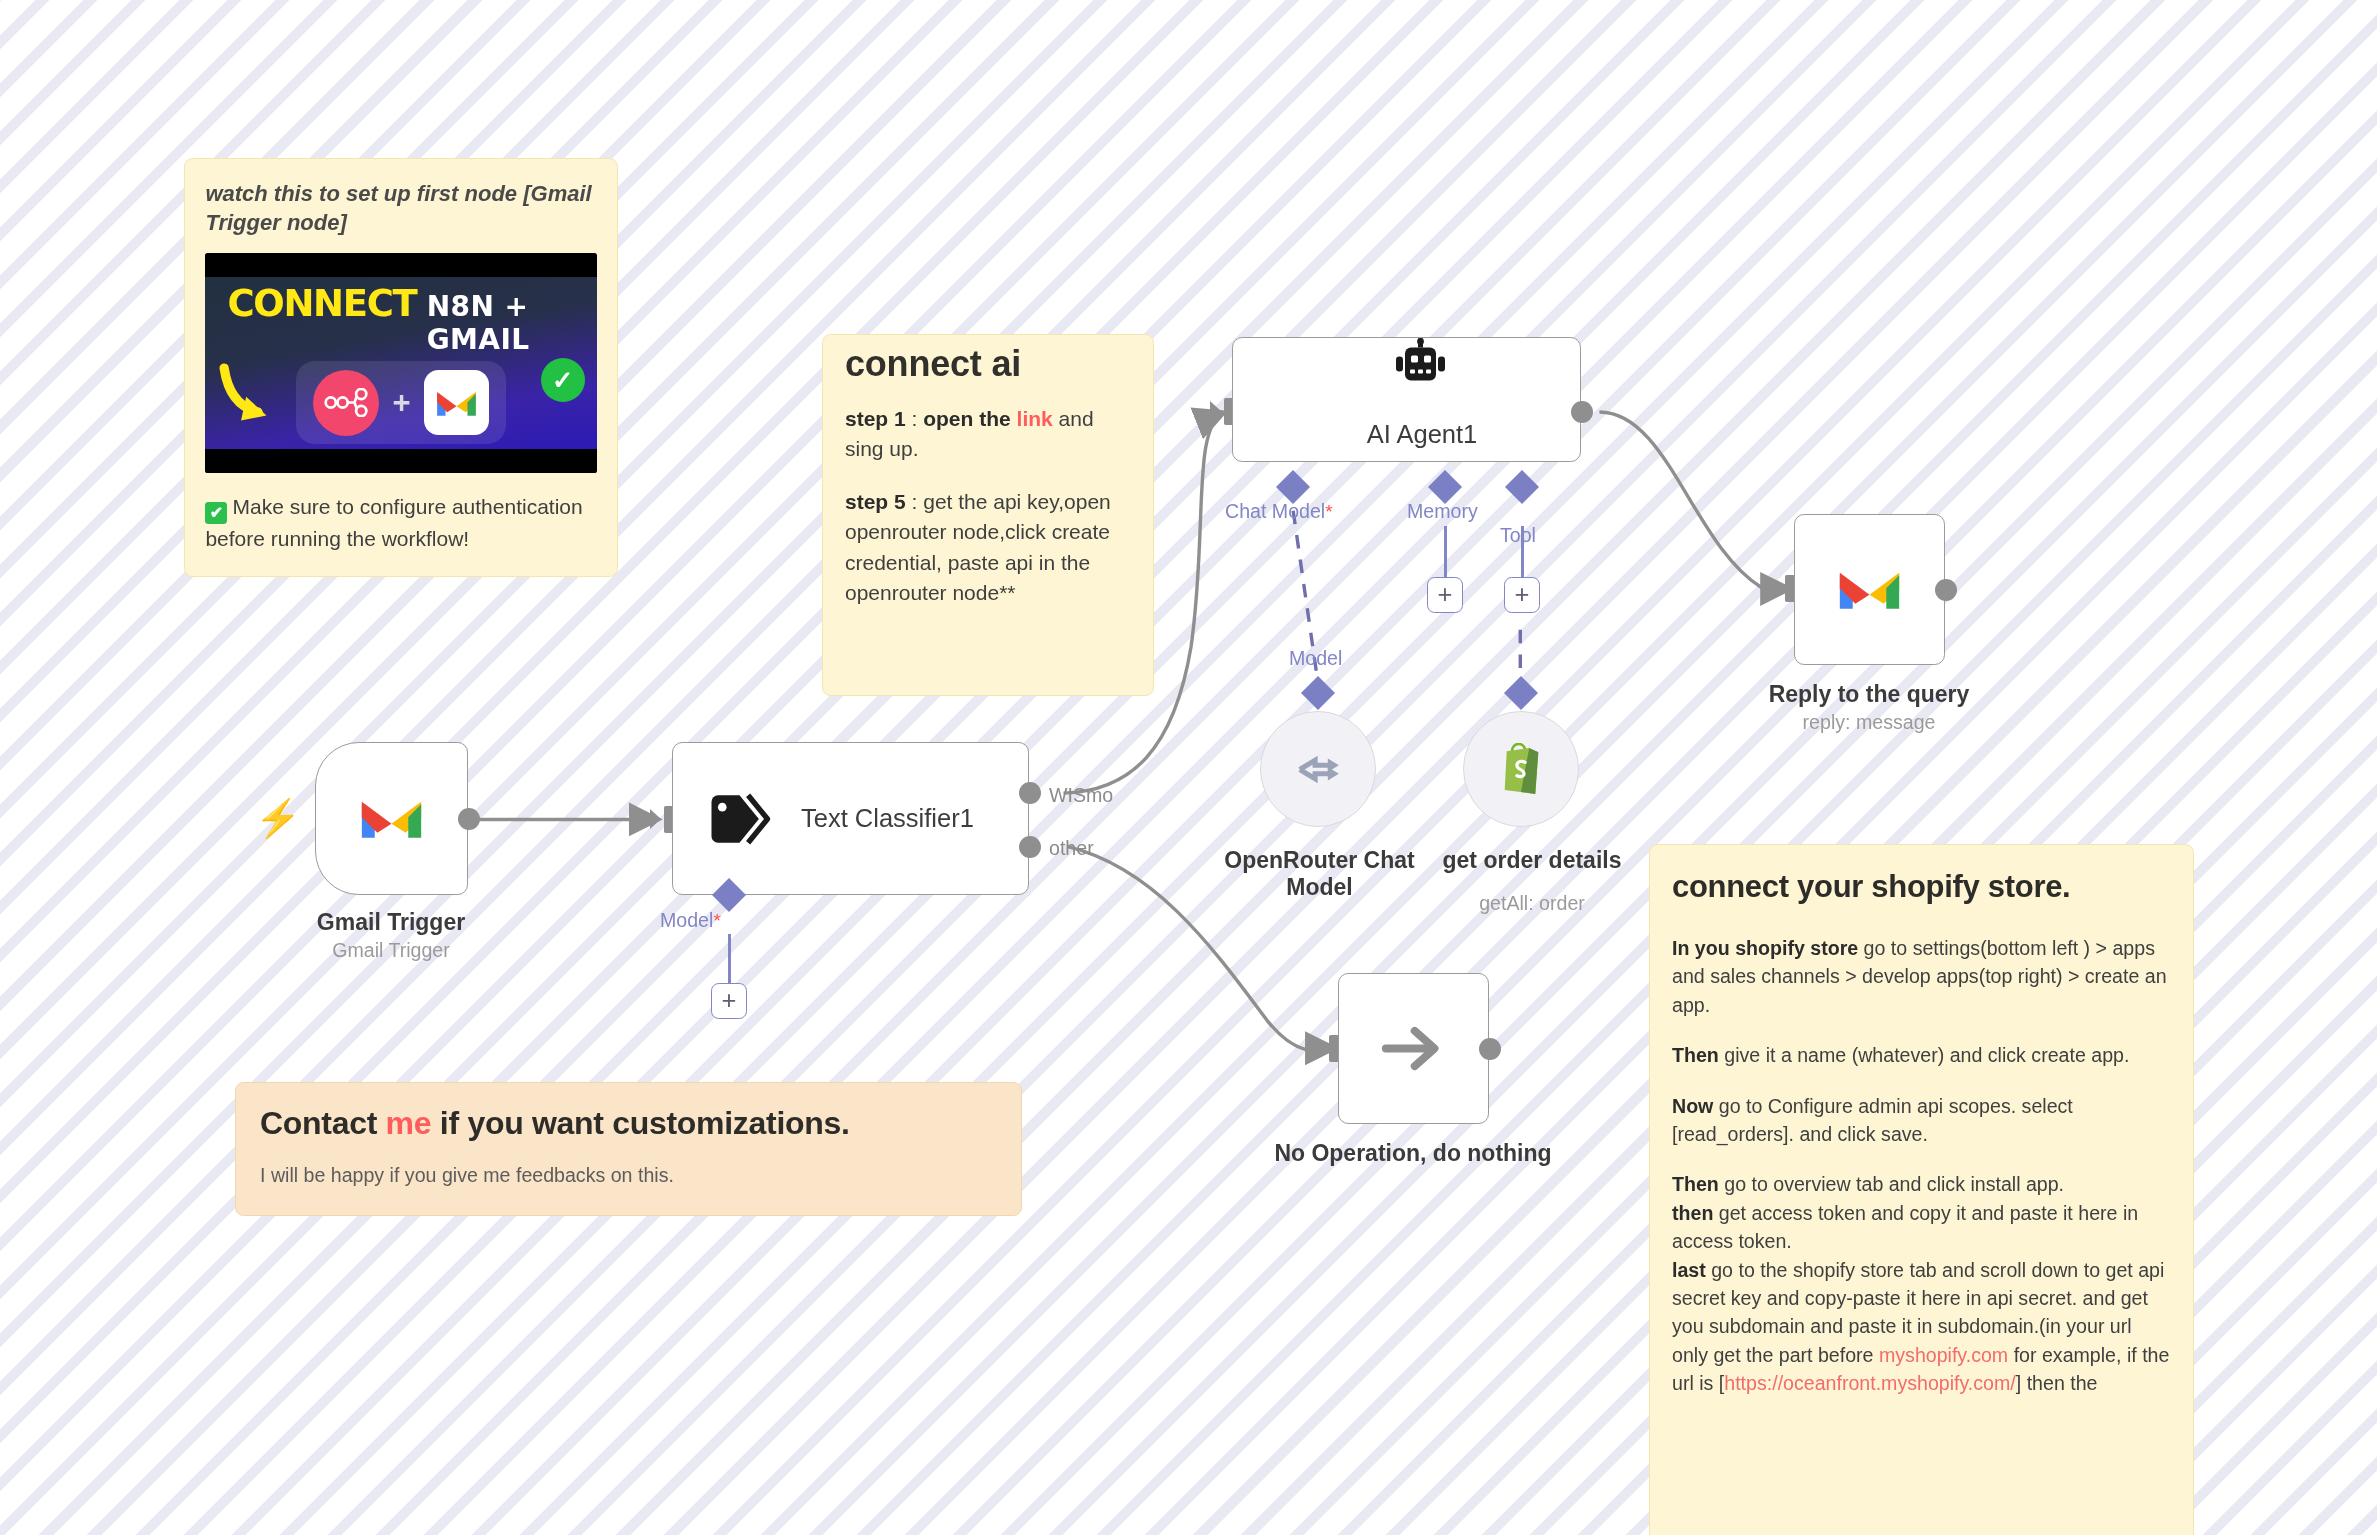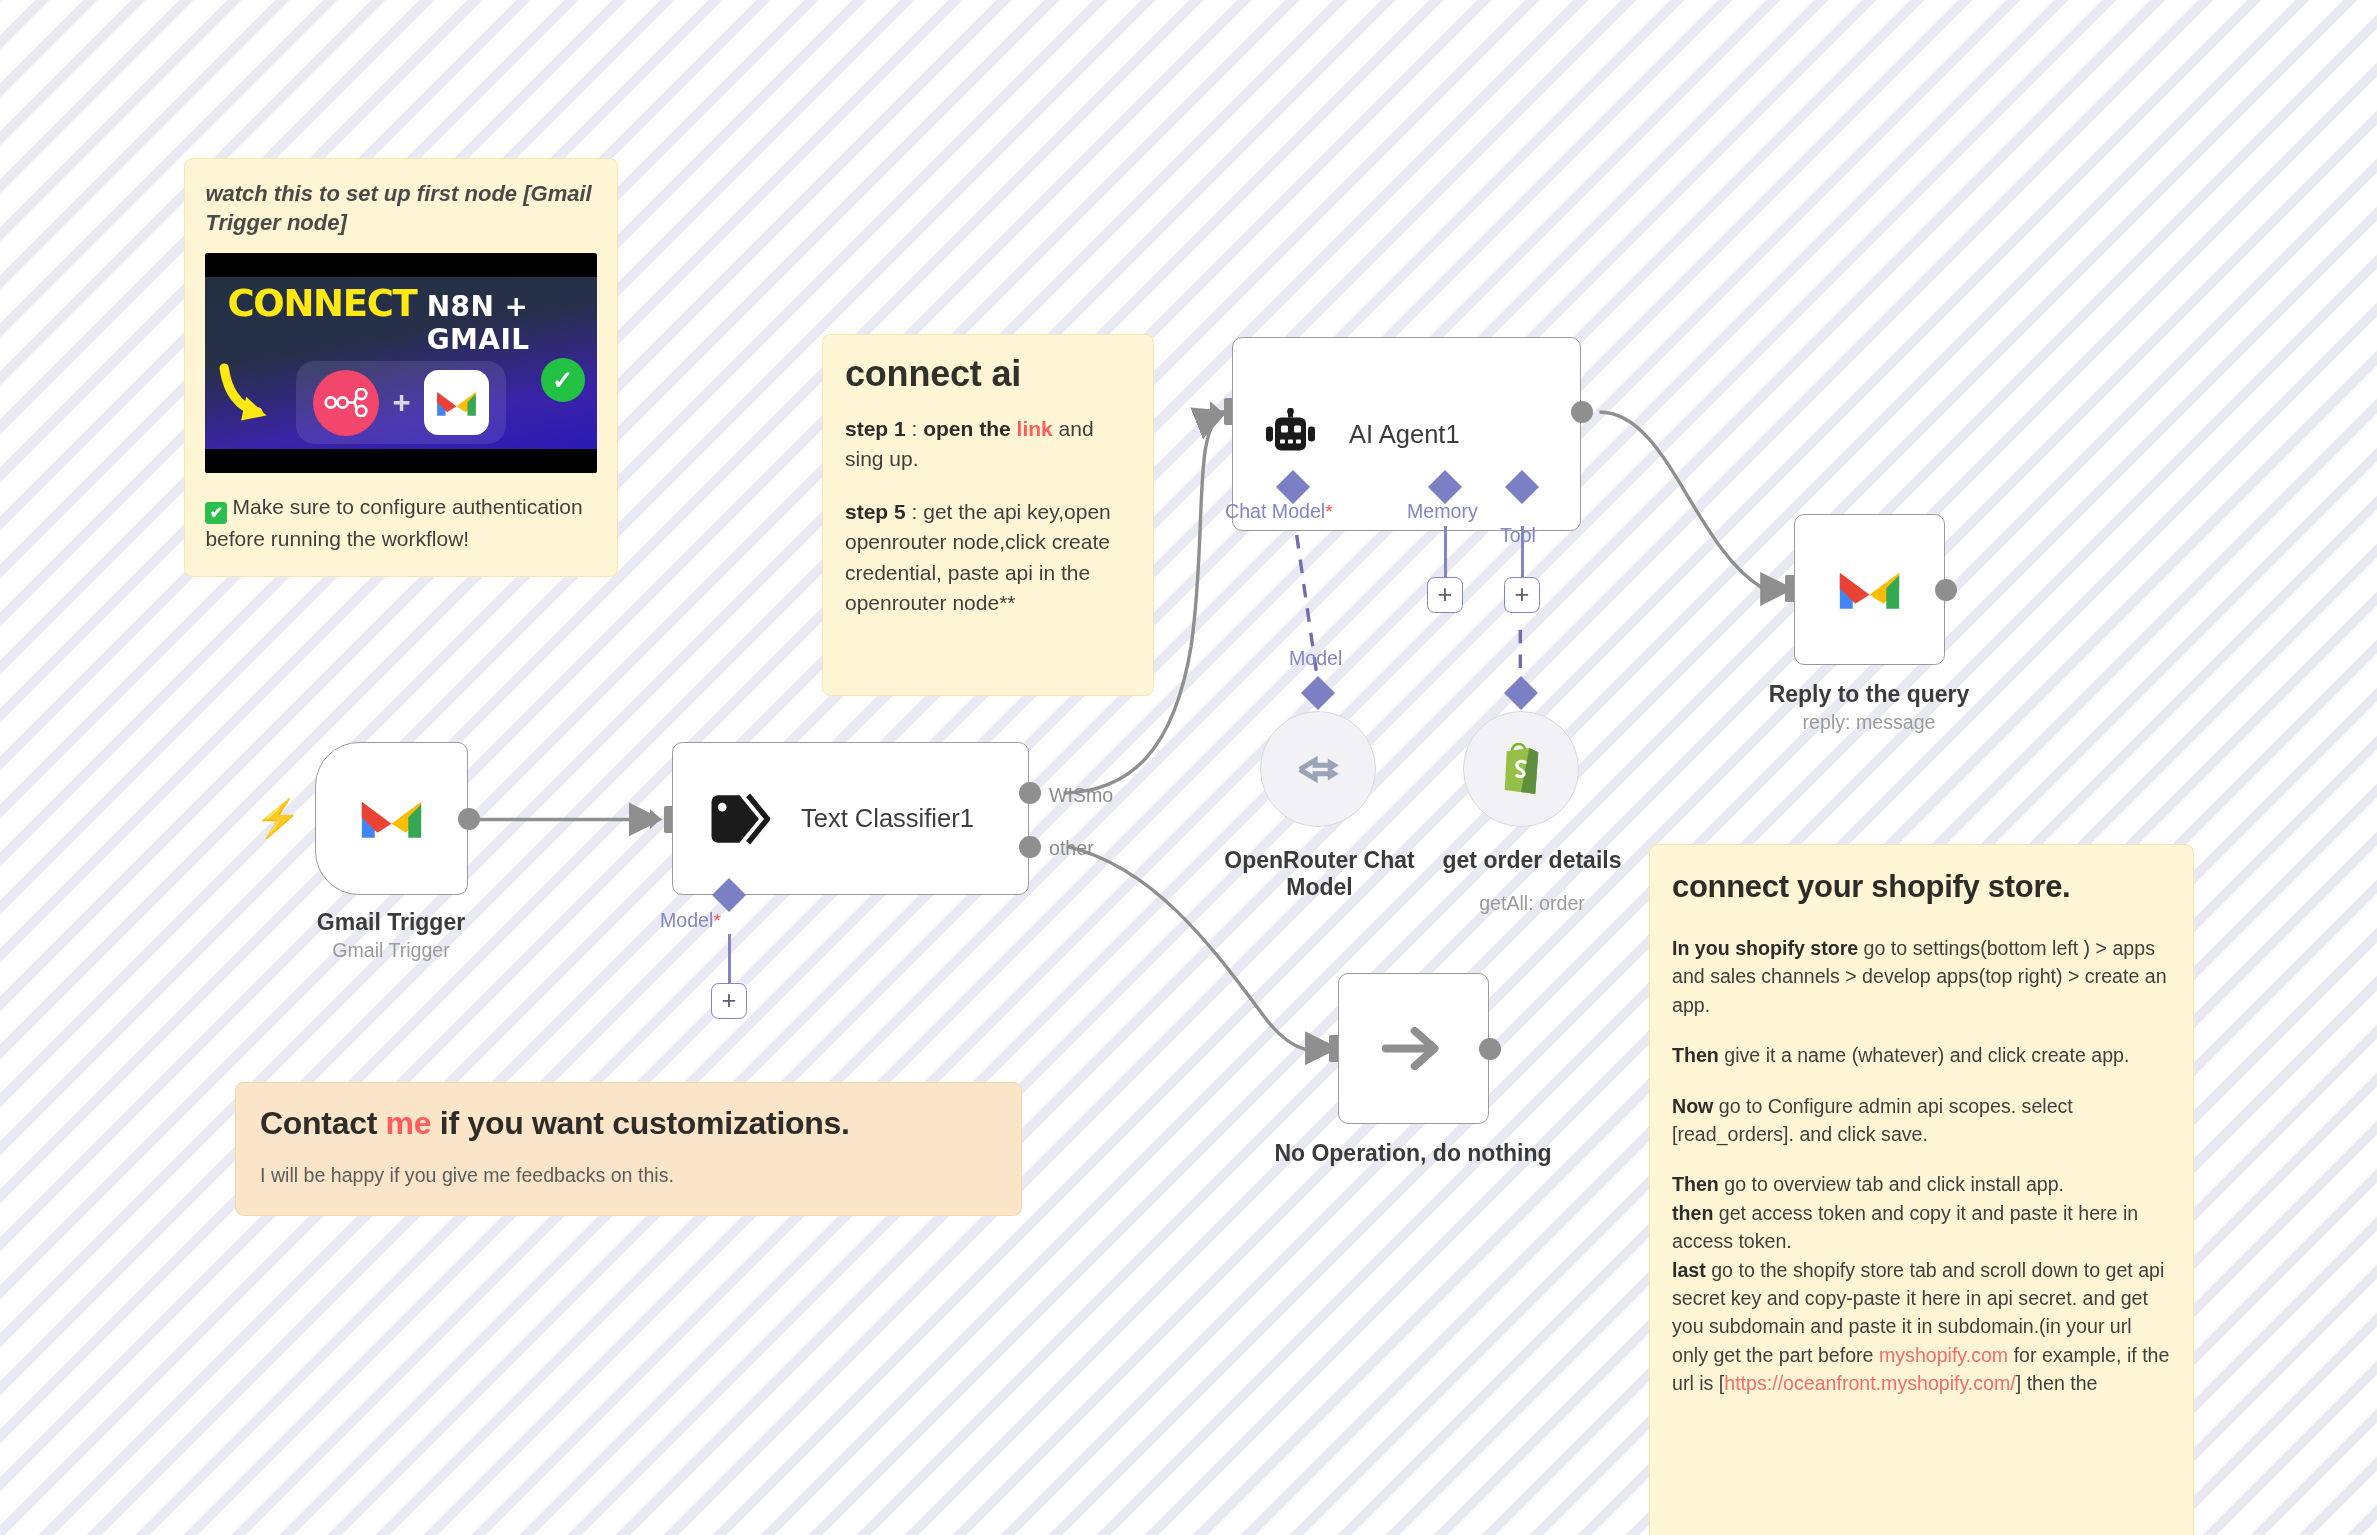--- a/index.html
+++ b/index.html
@@ -219,21 +219,21 @@
             <span>✓</span>
           </div>
         </div>
       </div>
     </div>
     <div class="note-p" style="margin-top:19px;">
       <span class="check-emoji">✔</span><span>Make sure to configure authentication before running the workflow!</span>
     </div>
   </div>
 
-  <div class="sticky" style="left:822px; top:334px; width:332px; height:362px; padding:18px 22px;">
+  <div class="sticky" style="left:822px; top:334px; width:332px; height:362px; padding:8px 22px;">
     <div class="note-h1">connect ai</div>
     <div class="note-p" style="margin-top:19px;">
       <b>step 1</b><span> : </span><b>open the </b><span class="note-red">link</span><span> and sing up.</span>
     </div>
     <div class="note-p" style="margin-top:22px;">
       <b>step 5</b><span> : get the api key,open openrouter node,click create credential, paste api in the openrouter node**</span>
     </div>
   </div>
 
   <div class="sticky orange" style="left:235px; top:1082px; width:787px; padding:22px 24px 25.5px 24px;">
@@ -295,21 +295,21 @@
   <div class="port-out" style="left:1019px; top:836px;"></div>
   <div class="port-out-label" style="left:1049px; top:837px;">other</div>
   <div class="diamond" style="left:717px; top:883px;"></div>
   <div class="sub-label" style="left:660px; top:909px;">
     <span>Model</span><span class="req">*</span>
   </div>
   <div style="position:absolute; left:728px; top:934px; width:2.6px; height:51px; background:#8286c6;"></div>
   <div class="plus-box" style="left:711px; top:983px;">+</div>
 
   <div class="port-in" style="left:1224px; top:398px;"></div>
-  <div class="node" style="left:1232px; top:337px; width:349px; height:194px; padding-left:31px; gap:29px;">
+  <div class="node" style="left:1232px; top:337px; width:349px; height:125px; padding-left:31px; gap:29px;flex-direction:column;">
     <svg width="56" height="53" viewBox="0 0 56 52">
       <rect x="24" y="0" width="5" height="9" fill="#1b1b1b"></rect>
       <circle cx="26.5" cy="3" r="3.4" fill="#1b1b1b"></circle>
       <rect x="11" y="9" width="31" height="33" rx="6" fill="#1b1b1b"></rect>
       <rect x="2" y="18" width="7" height="15" rx="3.2" fill="#1b1b1b"></rect>
       <rect x="44" y="18" width="7" height="15" rx="3.2" fill="#1b1b1b"></rect>
       <rect x="17" y="17" width="7" height="7" rx="1.6" fill="#fff"></rect>
       <rect x="30" y="17" width="7" height="7" rx="1.6" fill="#fff"></rect>
       <rect x="16" y="31" width="5" height="4" rx="1" fill="#fff"></rect>
       <rect x="24" y="31" width="5" height="4" rx="1" fill="#fff"></rect>

